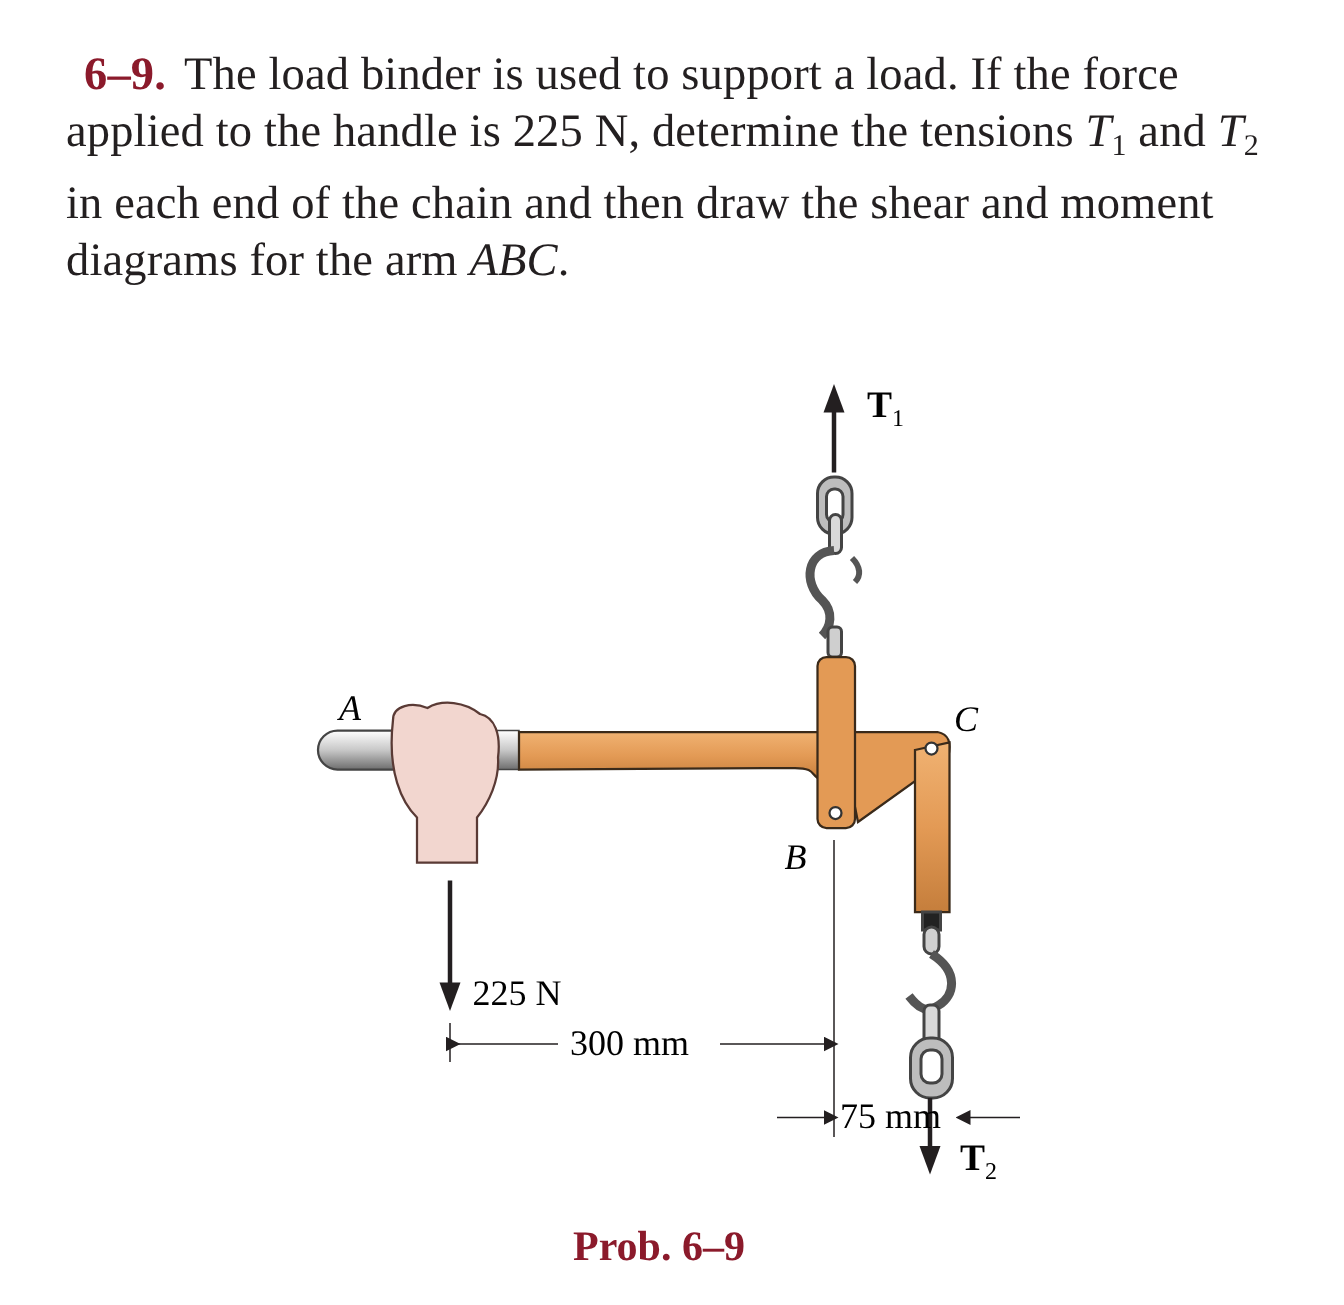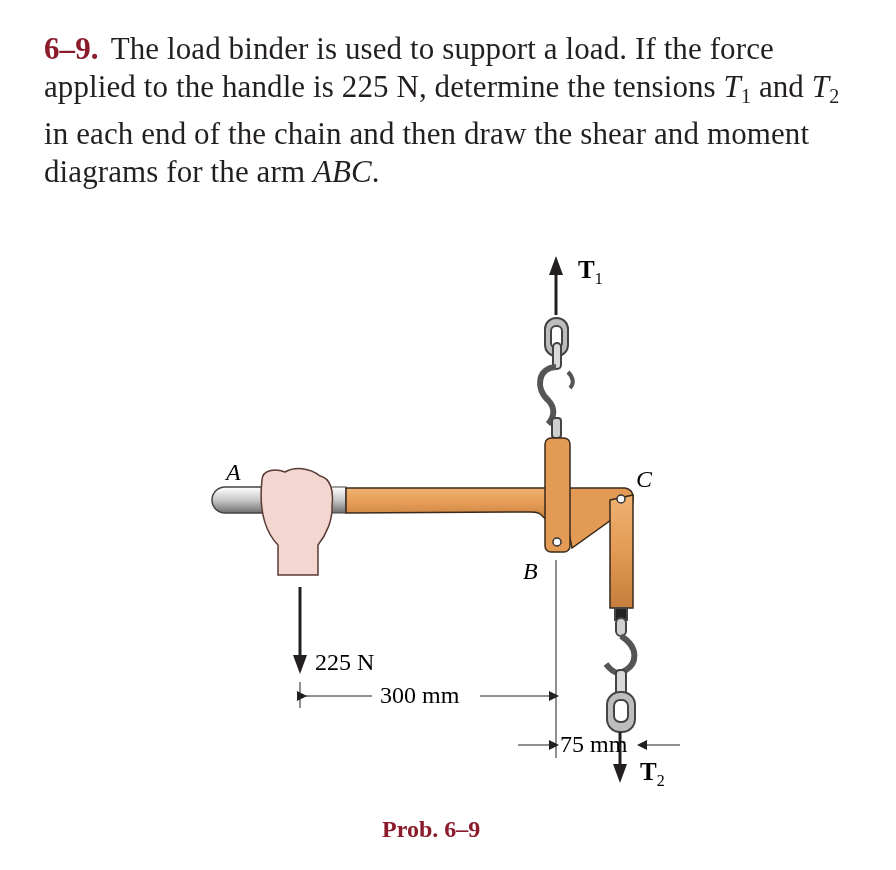--- a/index.html
+++ b/index.html
@@ -1,23 +1,23 @@
 <!DOCTYPE html>
 <html><head>
 <meta charset="utf-8">
 <style>
   html,body{margin:0;padding:0;background:#fff;}
   body{width:896px;height:870px;position:relative;overflow:hidden;font-family:"Liberation Serif","DejaVu Serif",serif;color:#231f20;}
   .problem{position:absolute;left:44px;top:30px;width:815px;font-size:31px;line-height:38px;letter-spacing:0.1px;}
-  .pnum{color:#8b1a2b;font-weight:bold;margin-right:12px;}
+  .pnum{color:#8b1a2b;font-weight:bold;margin-right:12px;margin-left:12px;}
   .it{font-style:italic;}
   sub{font-size:20px;vertical-align:-6px;font-style:normal;}
   svg{position:absolute;left:0;top:0;}
   .lbl{font-family:"Liberation Serif","DejaVu Serif",serif;}
-  .caption{position:absolute;left:382px;top:816px;font-size:24px;font-weight:bold;color:#8b1a2b;text-align:center;}
+  .caption{position:absolute;left:382px;top:816px;font-size:28px;font-weight:bold;color:#8b1a2b;text-align:center;}
 </style>
 </head>
 <body>
 
 <div class="problem">
   <span class="pnum">6–9.</span><span>The load binder is used to support a load. If the force applied to the handle is 225 N, determine the tensions </span><span class="it"><span>T</span><sub>1</sub></span><span> and </span><span class="it"><span>T</span><sub>2</sub></span><span> in each end of the chain and then draw the shear and moment diagrams for the arm </span><span class="it">ABC</span><span>.</span>
 </div>
 
 <svg width="896" height="870" viewBox="0 0 896 870">
   <defs>

